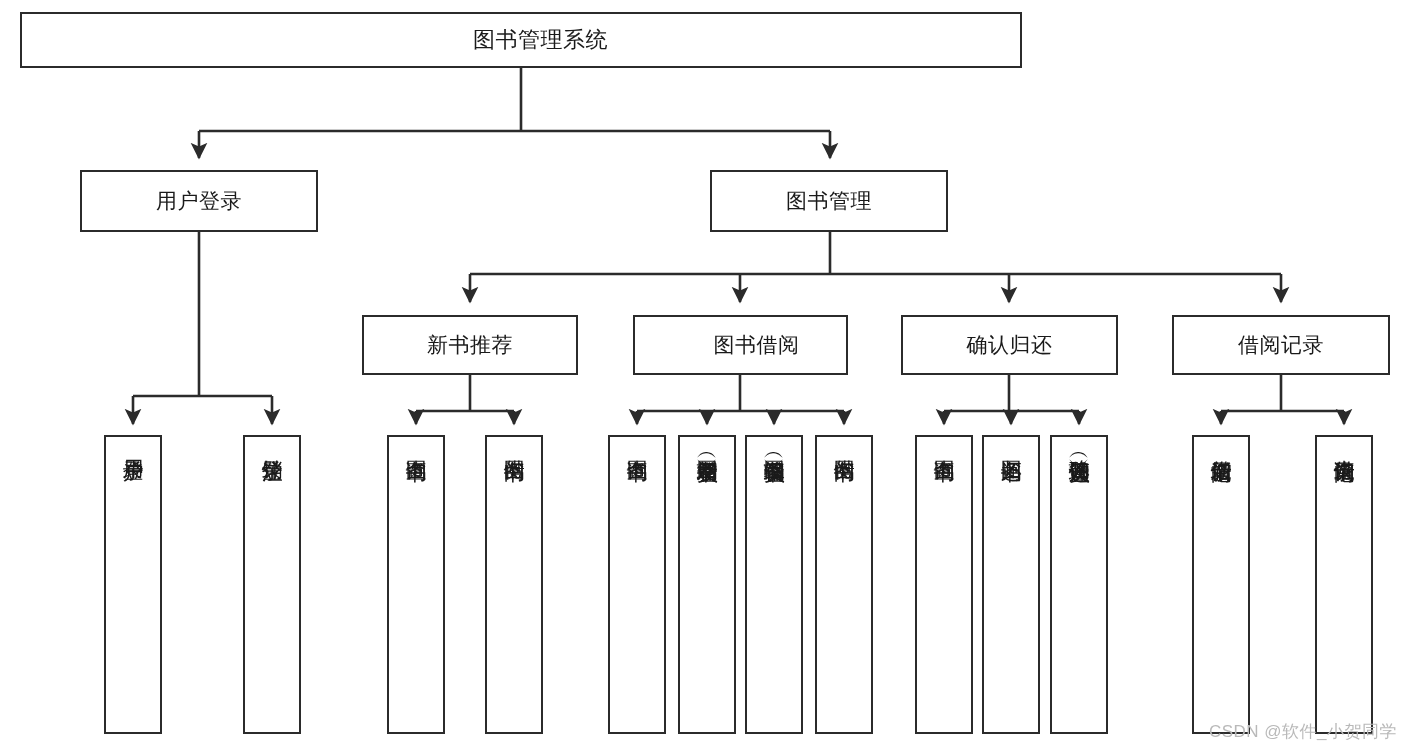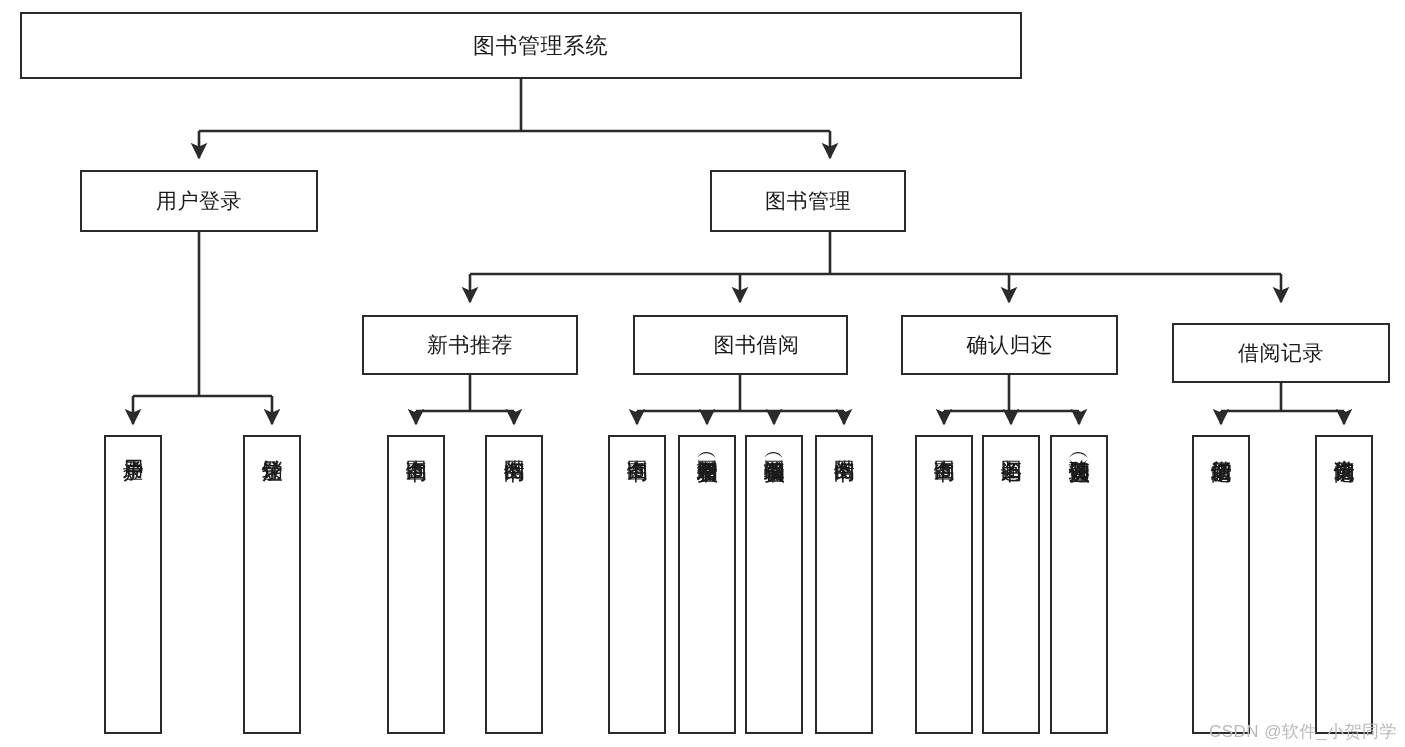--- a/index.html
+++ b/index.html
@@ -118,41 +118,41 @@
       <path d="M 1011 411 L 1011 424" marker-end="url(#arrow)"></path>
       <path d="M 1079 411 L 1079 424" marker-end="url(#arrow)"></path>
 
       <path d="M 1281 375 L 1281 411"></path>
       <path d="M 1221 411 L 1344 411"></path>
       <path d="M 1221 411 L 1221 424" marker-end="url(#arrow)"></path>
       <path d="M 1344 411 L 1344 424" marker-end="url(#arrow)"></path>
     </g>
   </svg>
 
-  <div class="node horizontal" id="root-node" style="left:20px; top:12px; width:1002px; height:67px;padding-left:39px;">
+  <div class="node horizontal" id="root-node" style="left:20px; top:12px; width:1002px; height:56px;padding-left:39px;">
     <span class="node-label">图书管理系统</span>
   </div>
 
   <div class="node horizontal" style="left:80px; top:170px; width:238px; height:62px;">
     <span class="node-label">用户登录</span>
   </div>
-  <div class="node horizontal" style="left:710px; top:170px; width:196px; height:62px;">
+  <div class="node horizontal" style="left:710px; top:170px; width:238px; height:62px;">
     <span class="node-label">图书管理</span>
   </div>
 
   <div class="node horizontal" style="left:362px; top:315px; width:216px; height:60px;justify-content:center;">
     <span class="node-label">新书推荐</span>
   </div>
   <div class="node horizontal" style="left:633px; top:315px; width:215px; height:60px;padding-left:32px;">
     <span class="node-label">图书借阅</span>
   </div>
   <div class="node horizontal" style="left:901px; top:315px; width:217px; height:60px;">
     <span class="node-label">确认归还</span>
   </div>
-  <div class="node horizontal" style="left:1172px; top:315px; width:218px; height:60px;margin-top:8px;">
+  <div class="node horizontal" style="left:1172px; top:315px; width:218px; height:60px;">
     <span class="node-label">借阅记录</span>
   </div>
 
   <div class="node vertical" style="left:104px; top:435px; width:58px; height:299px;">
     <span class="node-label">用户登录</span>
   </div>
   <div class="node vertical" style="left:243px; top:435px; width:58px; height:299px;">
     <span class="node-label">注销登录</span>
   </div>
 

